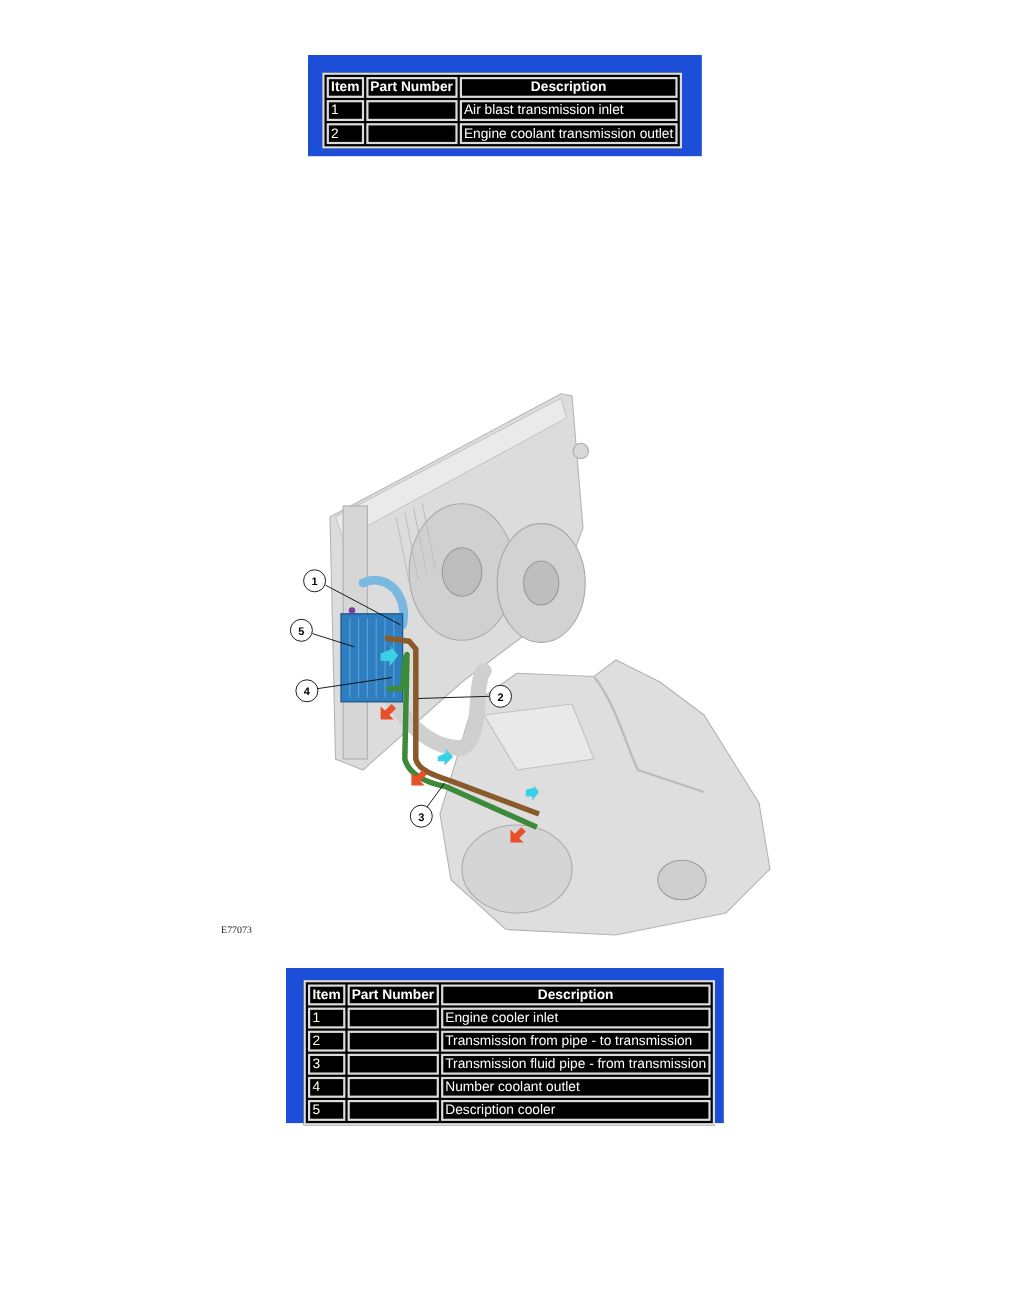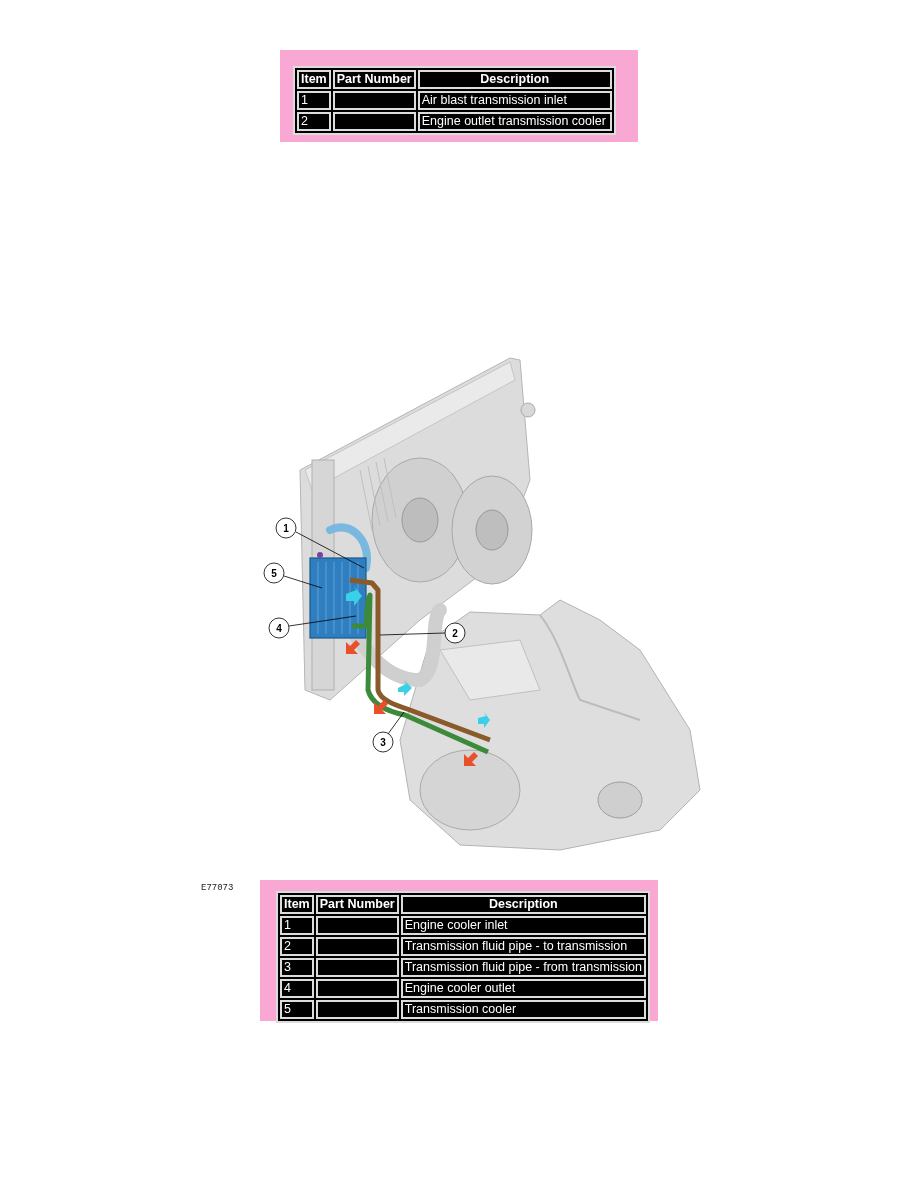--- a/index.html
+++ b/index.html
@@ -1,19 +1,19 @@
 <!DOCTYPE html>
 <html><head>
 <meta charset="utf-8">
 <style>
   html, body { margin: 0; padding: 0; background: #ffffff; }
   body { width: 918px; height: 1188px; position: relative; overflow: hidden;
          font-family: "Liberation Sans", sans-serif; }
 
-  .table-box { position: absolute; background: #f9a8d4; }
+  .table-box { position: absolute; background: #1d4ed8; }
   #table1-box { left: 280px; top: 50px; width: 358px; height: 92px; }
   #table2-box { left: 260px; top: 880px; width: 398px; height: 141px; }
 
   table.parts { position: absolute; border-collapse: separate; border-spacing: 2px;
                 border: 2px solid #dcdcdc; background: #000; }
   #table1-box table.parts { left: 13px; top: 16px; }
   #table2-box table.parts { left: 16px; top: 11px; }
 
   table.parts th, table.parts td {
     border: 2px solid #dcdcdc; color: #ffffff; font-size: 12.5px;
@@ -22,22 +22,22 @@
   table.parts th { font-weight: bold; text-align: center; }
   table.parts td { text-align: left; }
   #table1-box th.c-item, #table1-box td.c-item { width: 24px; }
   #table1-box th.c-part, #table1-box td.c-part { width: 70px; }
   #table1-box th.c-desc, #table1-box td.c-desc { width: 186px; }
   #table2-box th.c-item, #table2-box td.c-item { width: 24px; }
   #table2-box th.c-part, #table2-box td.c-part { width: 70px; }
   #table2-box th.c-desc, #table2-box td.c-desc { width: 232px; }
 
   #illustration { position: absolute; left: 240px; top: 350px; width: 470px; height: 510px; }
-  #figure-code { position: absolute; left: 201px; top: 883px; font-size: 9px; color: #222;
-                 font-family: Liberation Mono, monospace; }
+  #figure-code { position: absolute; left: 201px; top: 840px; font-size: 9px; color: #222;
+                 font-family: Liberation Serif, serif; }
   .callout-text { font-family: "Liberation Sans", sans-serif; font-size: 10px; font-weight: bold; fill: #000; }
 </style>
 </head>
 <body>
 
 <div id="table1-box" class="table-box">
   <table class="parts">
     <tbody>
         <tr>
       <th class="c-item">Item</th>
@@ -45,21 +45,21 @@
       <th class="c-desc">Description</th>
     </tr>
     <tr>
       <td class="c-item">1</td>
       <td class="c-part"></td>
       <td class="c-desc">Air blast transmission inlet</td>
     </tr>
     <tr>
       <td class="c-item">2</td>
       <td class="c-part"></td>
-      <td class="c-desc">Engine outlet transmission cooler</td>
+      <td class="c-desc">Engine coolant transmission outlet</td>
     </tr>
   </tbody>
     </table>
 </div>
 
 <svg id="illustration" viewBox="240 350 470 510" xmlns="http://www.w3.org/2000/svg">
 
   <g>
     <polygon points="300,470 510,358 520,360 530,480 500,560 420,620 330,700 305,690" fill="#dcdcdc" stroke="#b5b5b5" stroke-width="1"></polygon>
     <polygon points="305,470 510,362 515,380 312,490" fill="#eaeaea" stroke="#bdbdbd" stroke-width="0.8"></polygon>
@@ -157,32 +157,32 @@
       <th class="c-desc">Description</th>
     </tr>
     <tr>
       <td class="c-item">1</td>
       <td class="c-part"></td>
       <td class="c-desc">Engine cooler inlet</td>
     </tr>
     <tr>
       <td class="c-item">2</td>
       <td class="c-part"></td>
-      <td class="c-desc">Transmission fluid pipe - to transmission</td>
+      <td class="c-desc">Transmission from pipe - to transmission</td>
     </tr>
     <tr>
       <td class="c-item">3</td>
       <td class="c-part"></td>
       <td class="c-desc">Transmission fluid pipe - from transmission</td>
     </tr>
     <tr>
       <td class="c-item">4</td>
       <td class="c-part"></td>
-      <td class="c-desc">Engine cooler outlet</td>
+      <td class="c-desc">Number coolant outlet</td>
     </tr>
     <tr>
       <td class="c-item">5</td>
       <td class="c-part"></td>
-      <td class="c-desc">Transmission cooler</td>
+      <td class="c-desc">Description cooler</td>
     </tr>
   </tbody>
     </table>
 </div>
 
 </body></html>

